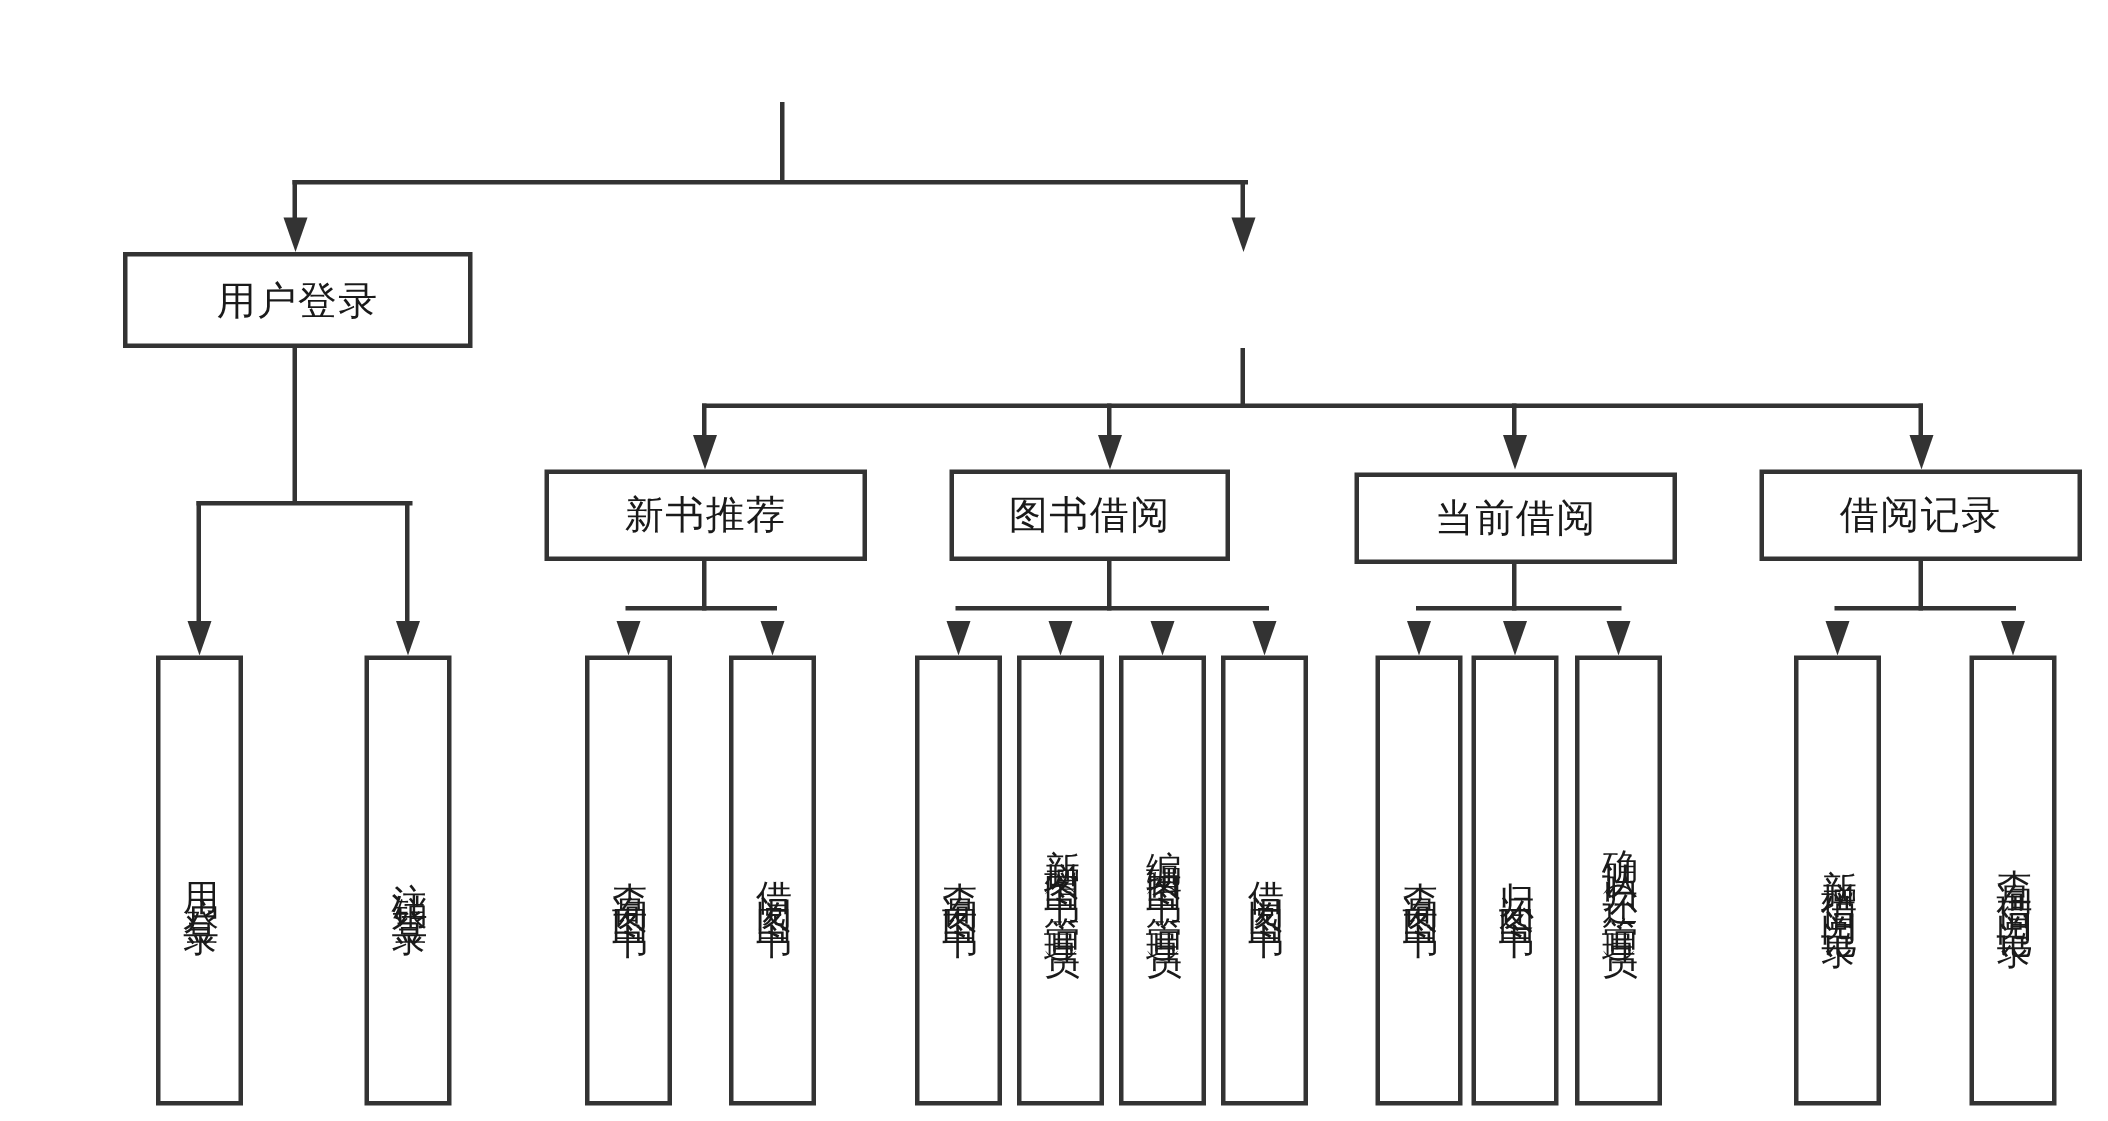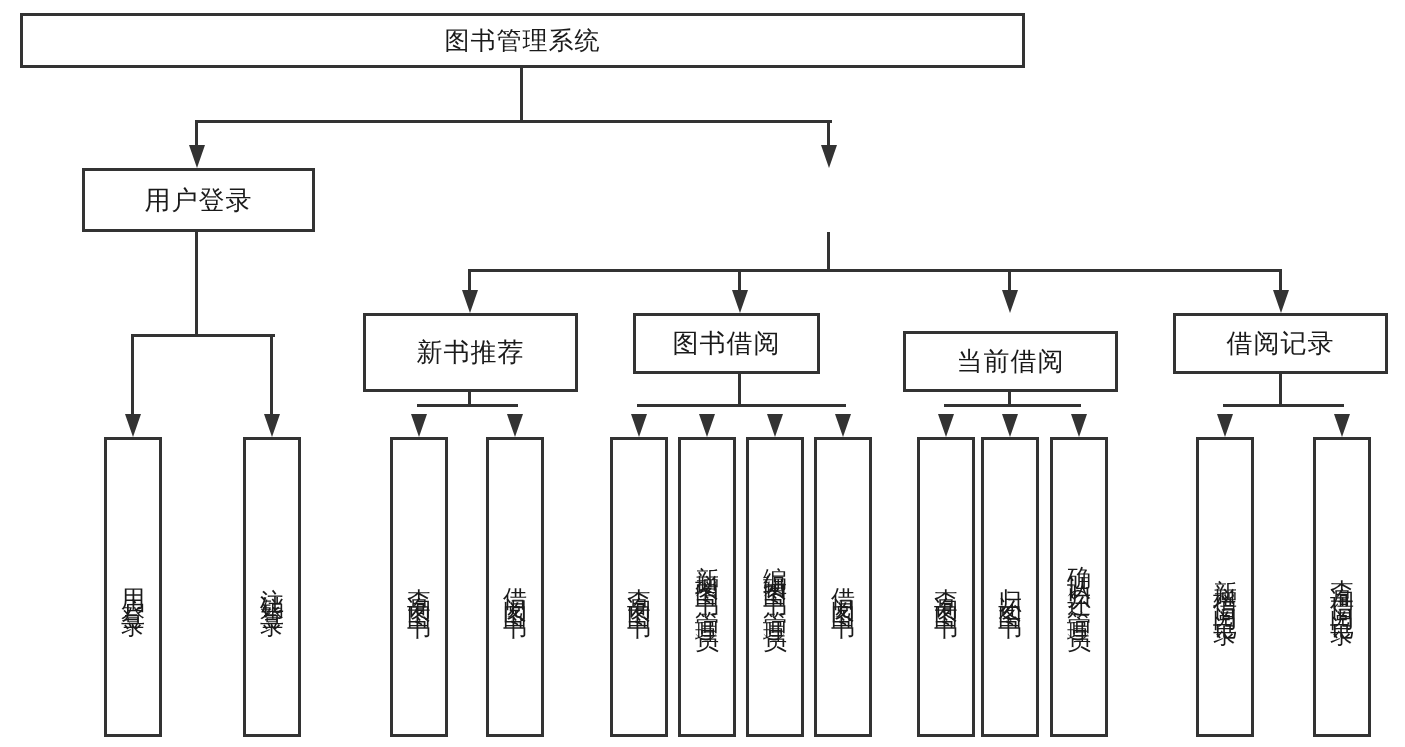--- a/index.html
+++ b/index.html
@@ -30,27 +30,26 @@
   .watermark{
     position:absolute;top:714px;right:6px;z-index:5;
     font-size:21px;letter-spacing:1px;mix-blend-mode:multiply;
   }
 </style>
 </head>
 <body>
 
 <div class="canvas">
 
-  <div class="node root" style="left:20px;top:13px;width:1005px;height:55px;">图书管理系统</div>
 
   <div class="node" style="left:82px;top:168px;width:233px;height:64px;">用户登录</div>
 
-  <div class="node" style="left:363px;top:313px;width:215px;height:79px;">新书推荐</div>
+  <div class="node" style="left:363px;top:313px;width:215px;height:61px;">新书推荐</div>
   <div class="node" style="left:633px;top:313px;width:187px;height:61px;">图书借阅</div>
-  <div class="node" style="left:903px;top:331px;width:215px;height:61px;">当前借阅</div>
+  <div class="node" style="left:903px;top:315px;width:215px;height:61px;">当前借阅</div>
   <div class="node" style="left:1173px;top:313px;width:215px;height:61px;">借阅记录</div>
 
   <div class="leaf" style="left:104px;top:437px;width:58px;height:300px;">
     <span class="vtext">用户登录</span>
   </div>
   <div class="leaf" style="left:243px;top:437px;width:58px;height:300px;">
     <span class="vtext">注销登录</span>
   </div>
 
   <div class="leaf" style="left:390px;top:437px;width:58px;height:300px;">

